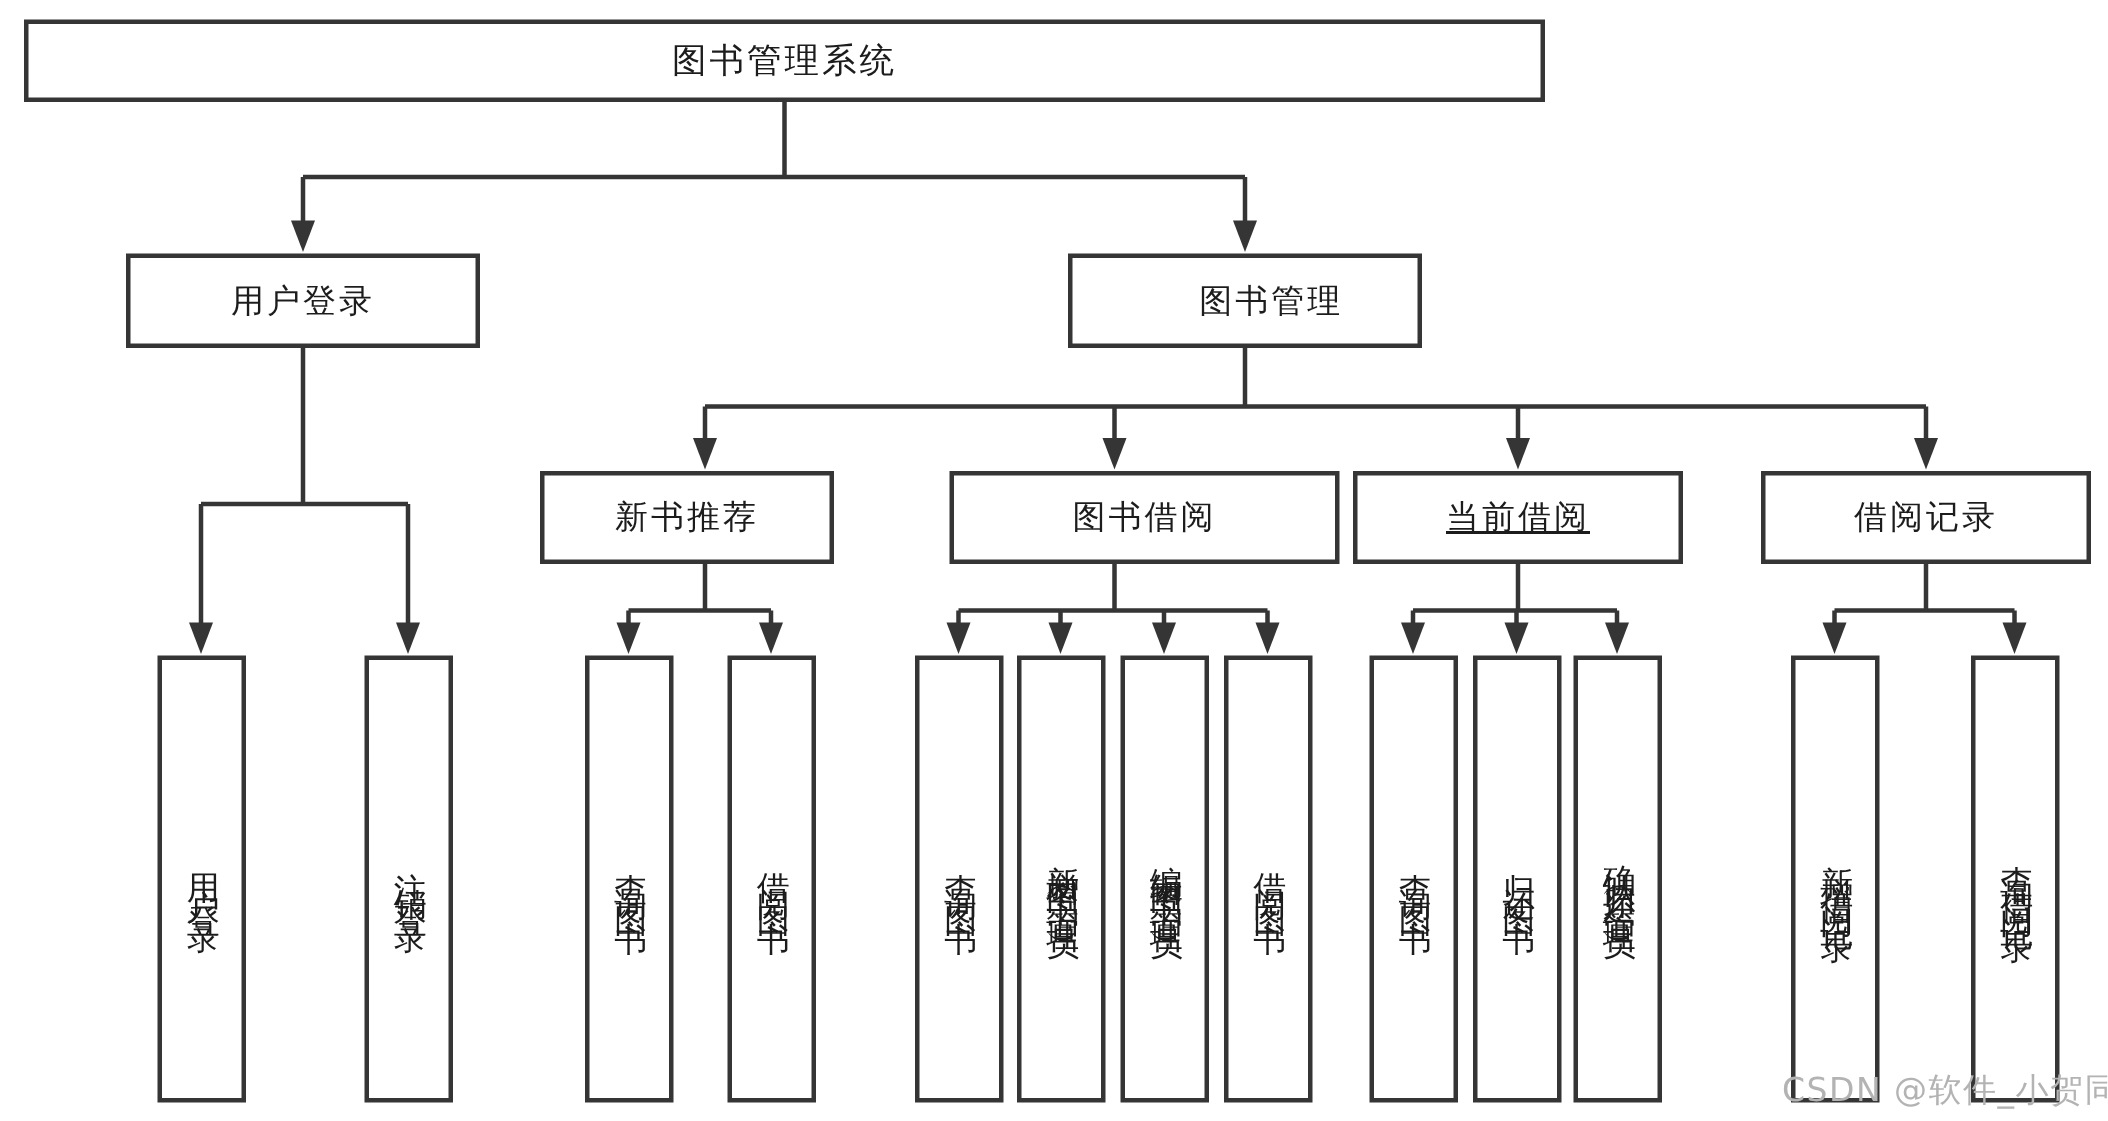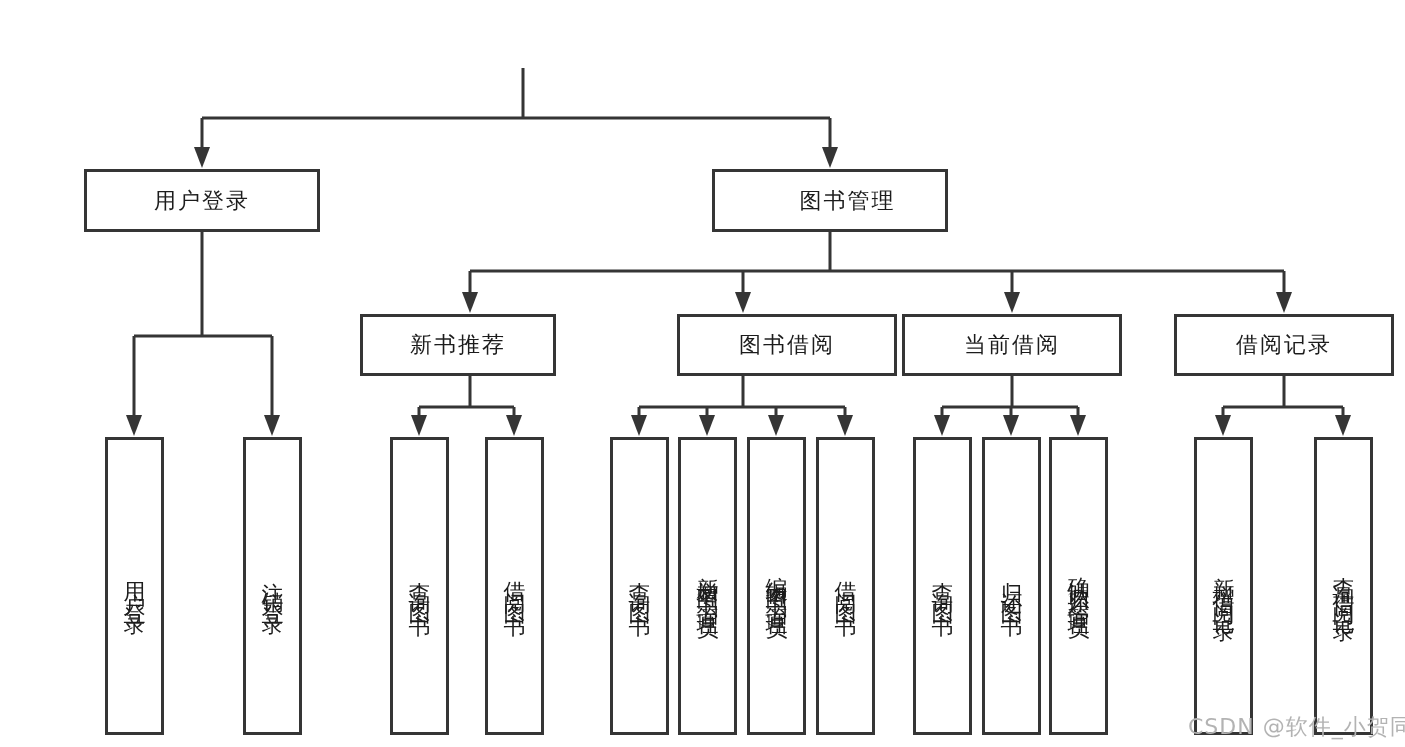--- a/index.html
+++ b/index.html
@@ -96,35 +96,38 @@
       <polygon points="768,415 784,415 776,436"></polygon>
       <polygon points="837,415 853,415 845,436"></polygon>
       <polygon points="934,415 950,415 942,436"></polygon>
       <polygon points="1003,415 1019,415 1011,436"></polygon>
       <polygon points="1070,415 1086,415 1078,436"></polygon>
       <polygon points="1215,415 1231,415 1223,436"></polygon>
       <polygon points="1335,415 1351,415 1343,436"></polygon>
     </g>
   </svg>
 
+  <div class="box h title" style="left:16px; top:13px; width:1014px; height:55px;">
+    <span>图书管理系统</span>
+  </div>
 
   <div class="box h" style="left:84px; top:169px; width:236px; height:63px;">
     <span>用户登录</span>
   </div>
   <div class="box h" style="left:712px; top:169px; width:236px; height:63px;padding-left:35px;">
     <span>图书管理</span>
   </div>
 
   <div class="box h" style="left:360px; top:314px; width:196px; height:62px;">
     <span>新书推荐</span>
   </div>
-  <div class="box h" style="left:633px; top:314px; width:220px; height:62px;margin-left:44px;">
+  <div class="box h" style="left:633px; top:314px; width:260px; height:62px;">
     <span>图书借阅</span>
   </div>
-  <div class="box h" style="left:902px; top:314px; width:220px; height:62px;">
+  <div class="box h" style="left:902px; top:314px; width:220px; height:62px;text-decoration:underline;">
     <span>当前借阅</span>
   </div>
   <div class="box h" style="left:1174px; top:314px; width:220px; height:62px;">
     <span>借阅记录</span>
   </div>
 
   <div class="box leaf" style="left:105px; top:437px; width:59px; height:298px;">
     <span>用户登录</span>
   </div>
   <div class="box leaf" style="left:243px; top:437px; width:59px; height:298px;">

